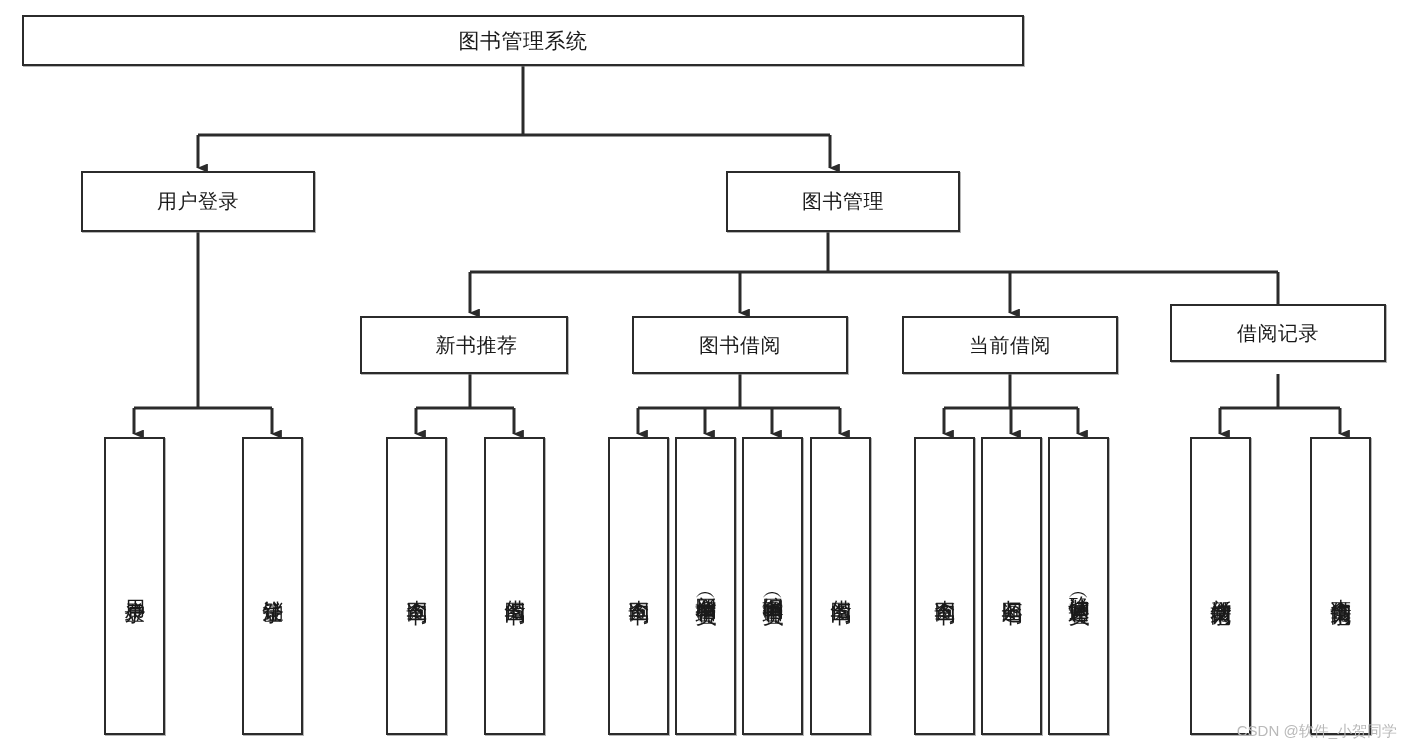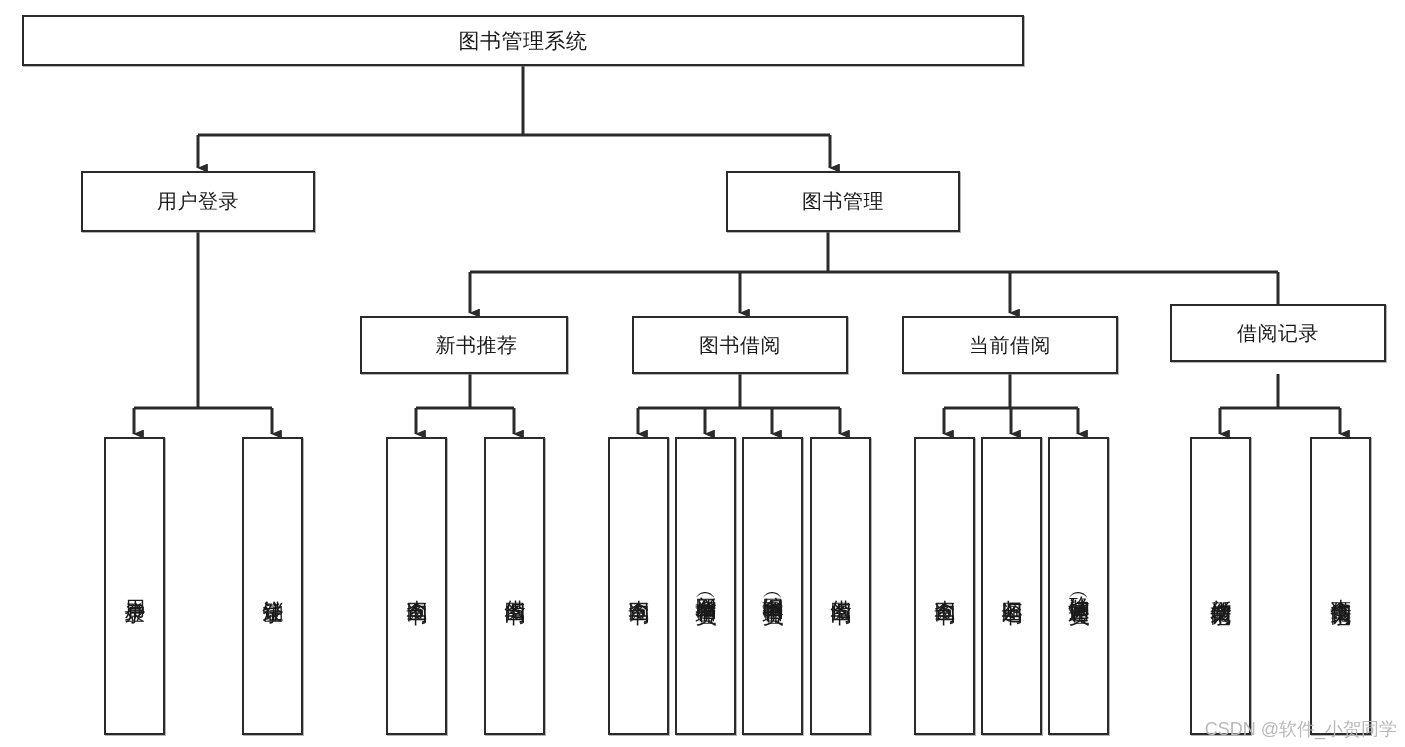--- a/index.html
+++ b/index.html
@@ -58,21 +58,21 @@
     text-orientation: upright;
     font-size: 21px;
     line-height: 1.18;
     letter-spacing: 1.5px;
     max-height: 100%;
   }
   #watermark {
     position: absolute;
     right: 8px;
     bottom: 6px;
-    font-size: 18px;
+    font-size: 15px;
     color: #b9b9b9;
     font-family: "Liberation Sans", "DejaVu Sans", sans-serif;
     white-space: nowrap;
     user-select: none;
   }
 </style>
 </head>
 <body>
 
 <div id="diagram-root">

